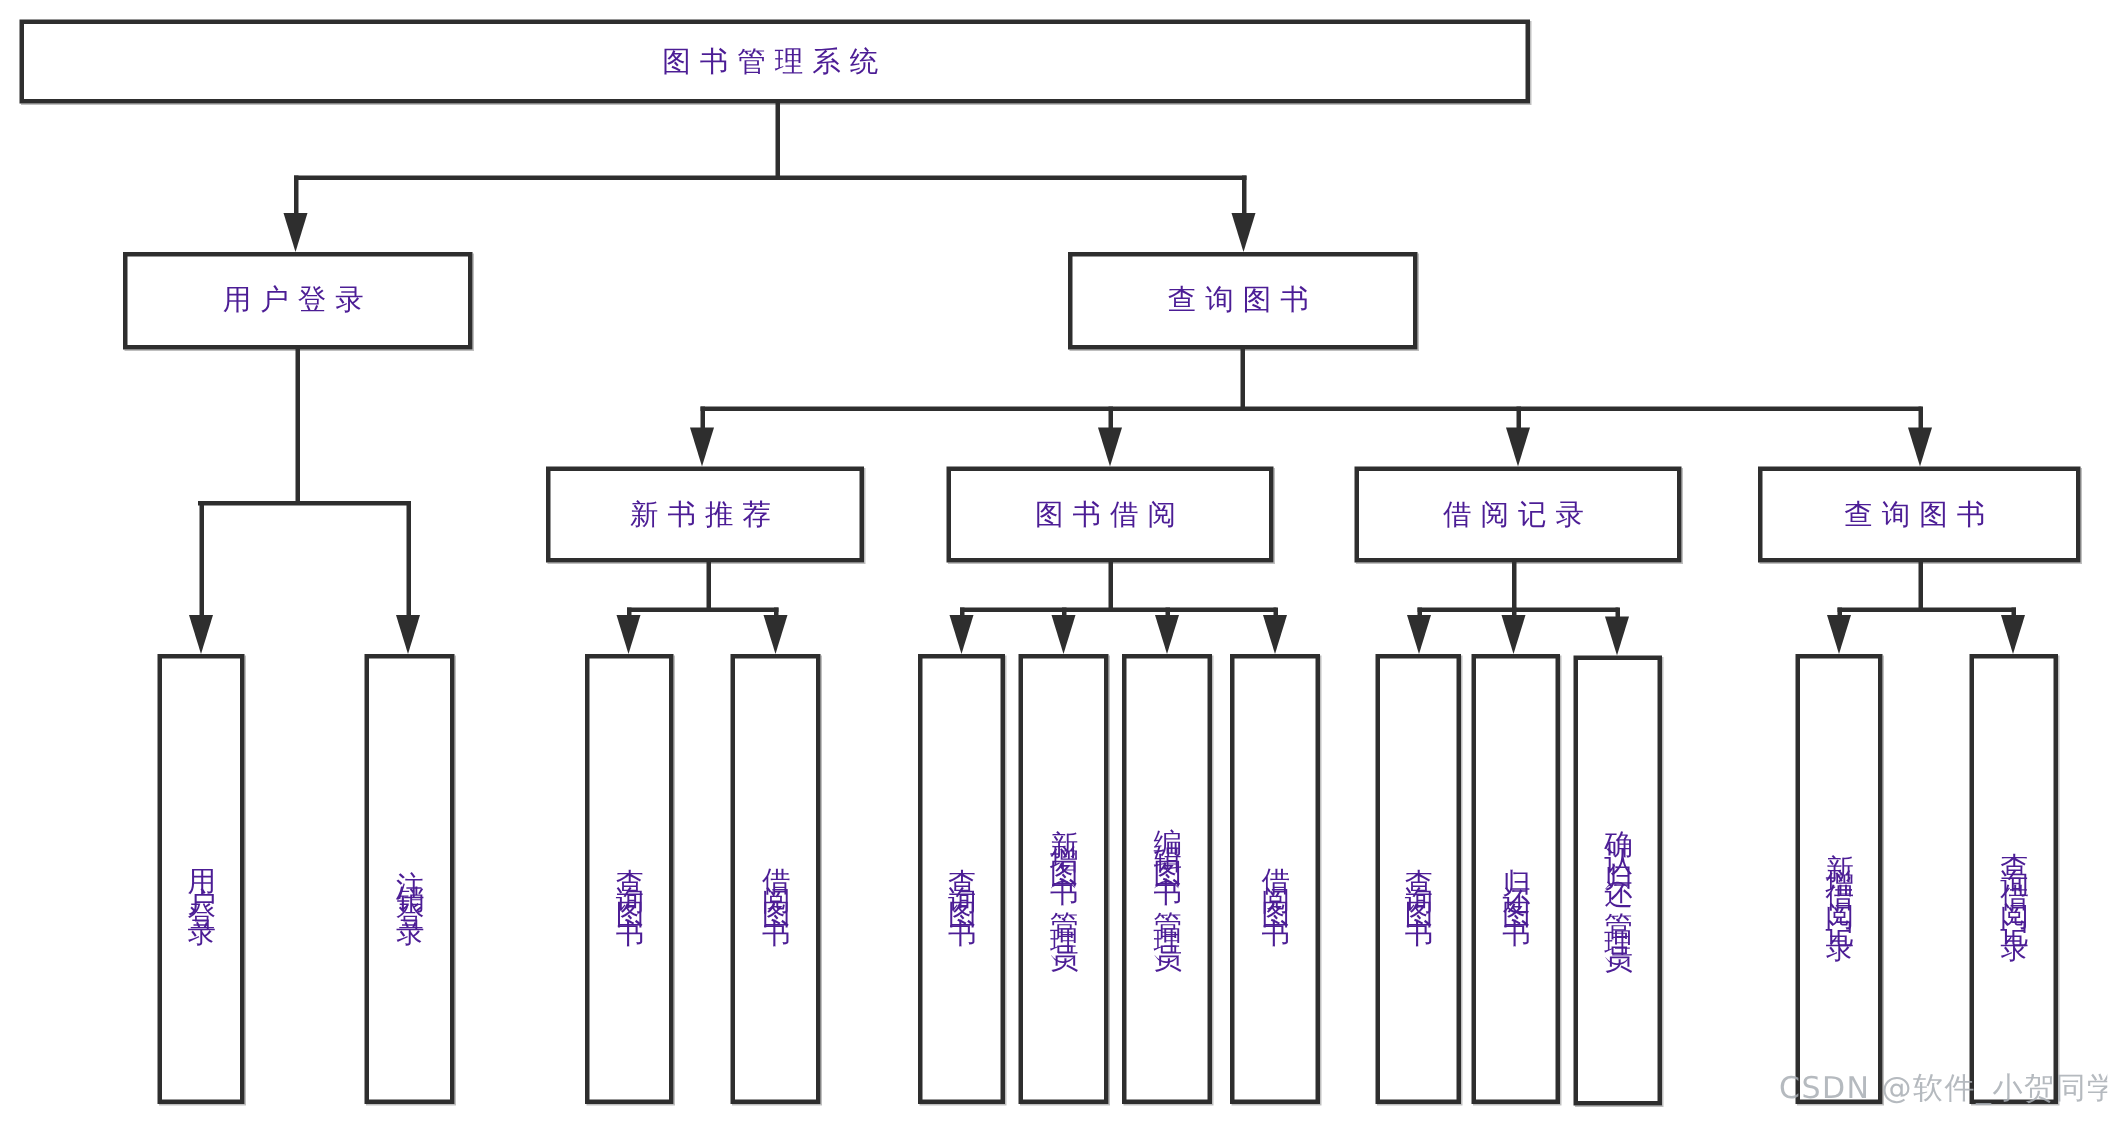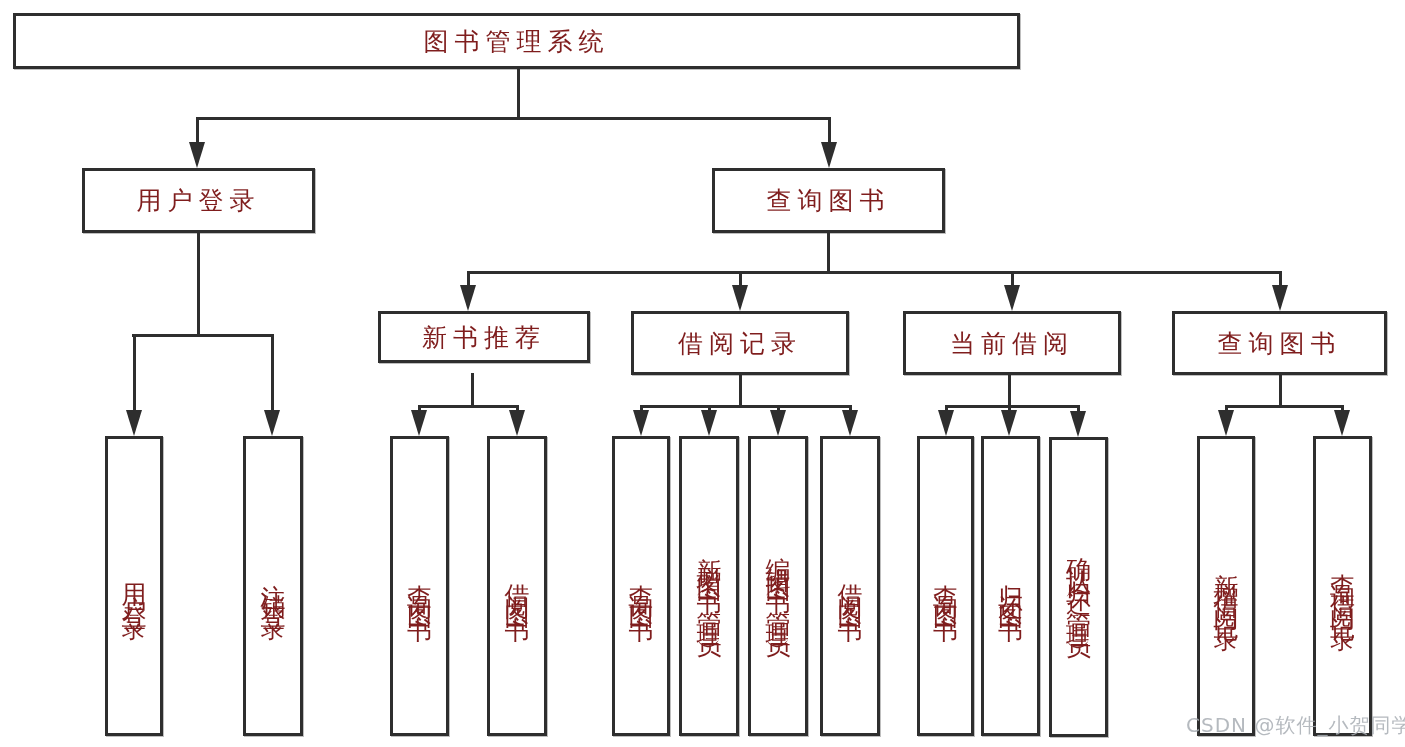--- a/index.html
+++ b/index.html
@@ -4,21 +4,21 @@
 <style>
   html,body{margin:0;padding:0;background:#ffffff;}
   .stage{
     position:relative;width:1405px;height:747px;background:#ffffff;
     font-family:"DejaVu Sans","Liberation Sans",sans-serif;color:#333333;
     overflow:hidden;
   }
   .box{
     position:absolute;box-sizing:border-box;background:#ffffff;
     border:3px solid #2e2e2e;display:flex;align-items:center;justify-content:center;
-    font-size:25px;letter-spacing:6px;color:#7f1d1d;line-height:1;
+    font-size:19px;letter-spacing:6px;color:#4c1d95;line-height:1;
     box-shadow:1px 1px 0 rgba(0,0,0,0.25);
   }
   .box.v{
     writing-mode:vertical-rl;text-orientation:mixed;letter-spacing:11px;
   }
   .hline,.vline{position:absolute;background:#2e2e2e;}
   .hline{height:3px;}
   .vline{width:3px;}
   .arrow{
     position:absolute;width:0;height:0;
@@ -33,23 +33,23 @@
 </head>
 <body>
 
 <div class="stage">
 
   <div class="box h" style="left:13px;top:13px;width:1007px;height:56px">图书管理系统</div>
 
   <div class="box h" style="left:82px;top:168px;width:233px;height:65px">用户登录</div>
   <div class="box h" style="left:712px;top:168px;width:233px;height:65px">查询图书</div>
 
-  <div class="box h" style="left:378px;top:311px;width:212px;height:52px">新书推荐</div>
-  <div class="box h" style="left:631px;top:311px;width:218px;height:64px">借阅记录</div>
-  <div class="box h" style="left:903px;top:311px;width:218px;height:64px">当前借阅</div>
+  <div class="box h" style="left:364px;top:311px;width:212px;height:64px">新书推荐</div>
+  <div class="box h" style="left:631px;top:311px;width:218px;height:64px">图书借阅</div>
+  <div class="box h" style="left:903px;top:311px;width:218px;height:64px">借阅记录</div>
   <div class="box h" style="left:1172px;top:311px;width:215px;height:64px">查询图书</div>
 
   <div class="box v" style="left:105px;top:436px;width:58px;height:300px">用户登录</div>
   <div class="box v" style="left:243px;top:436px;width:60px;height:300px">注销登录</div>
 
   <div class="box v" style="left:390px;top:436px;width:59px;height:300px">查询图书</div>
   <div class="box v" style="left:487px;top:436px;width:60px;height:300px">借阅图书</div>
 
   <div class="box v" style="left:612px;top:436px;width:58px;height:300px">查询图书</div>
   <div class="box v" style="left:679px;top:436px;width:60px;height:300px">新增图书（管理员）</div>

